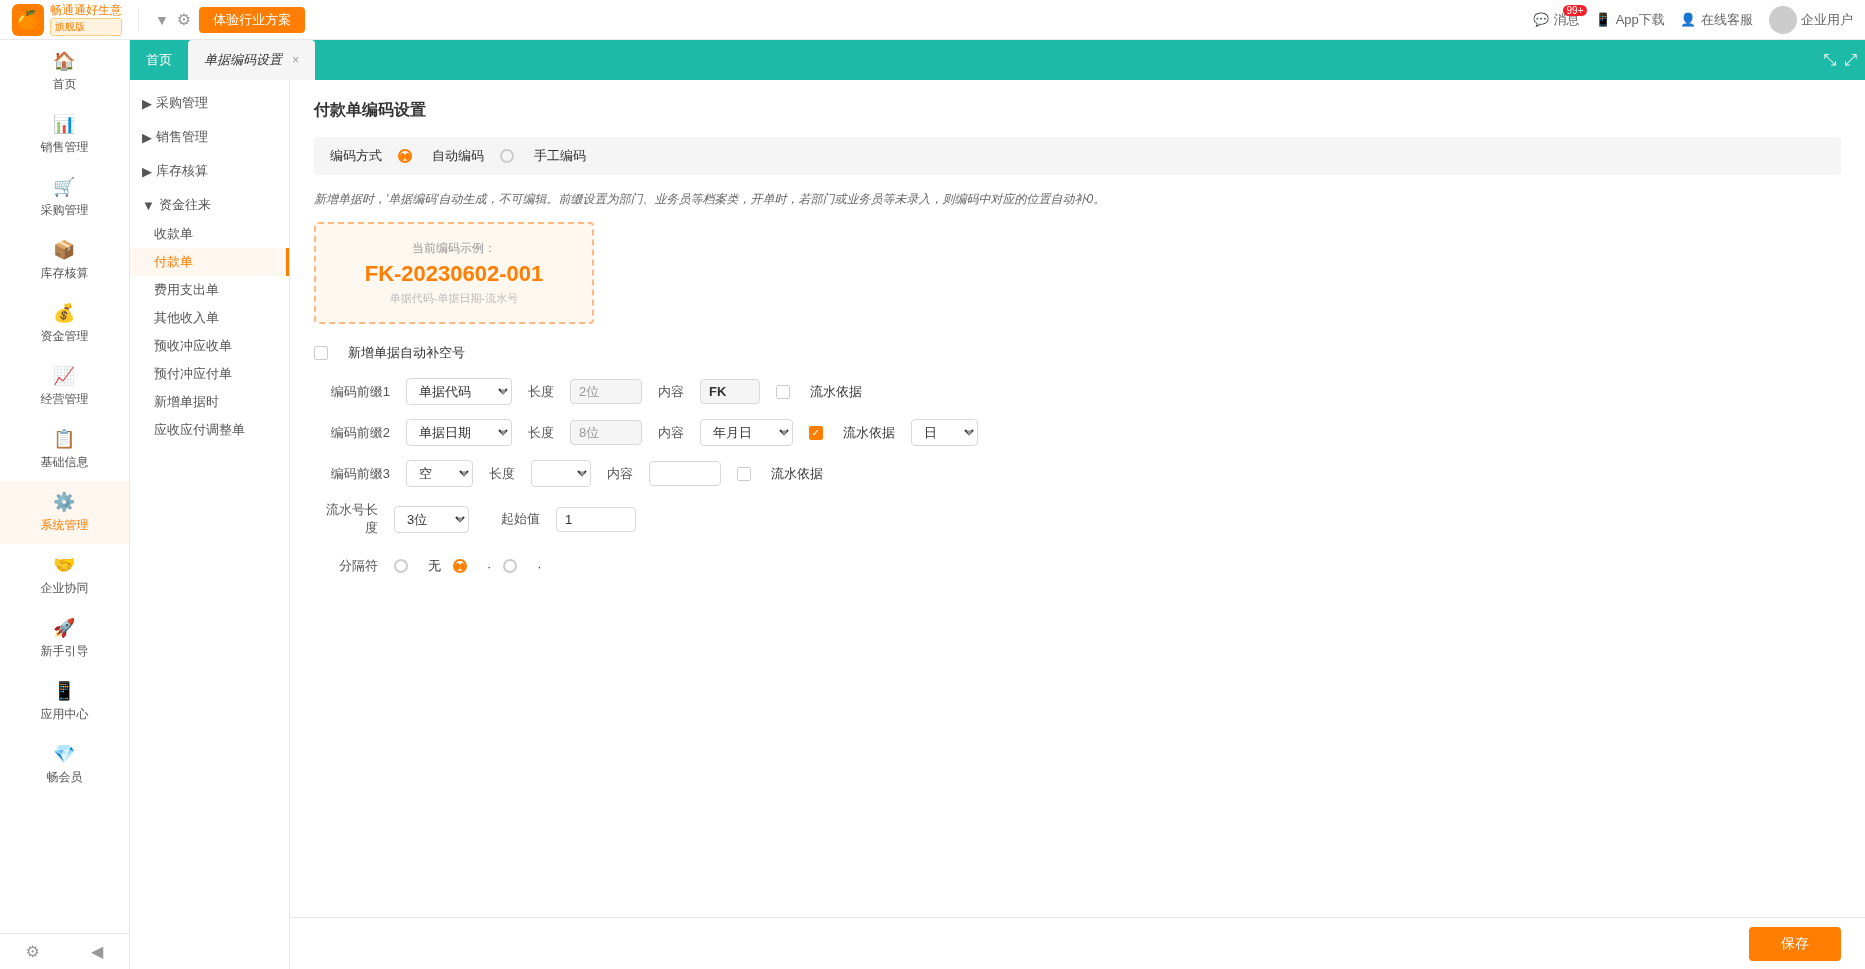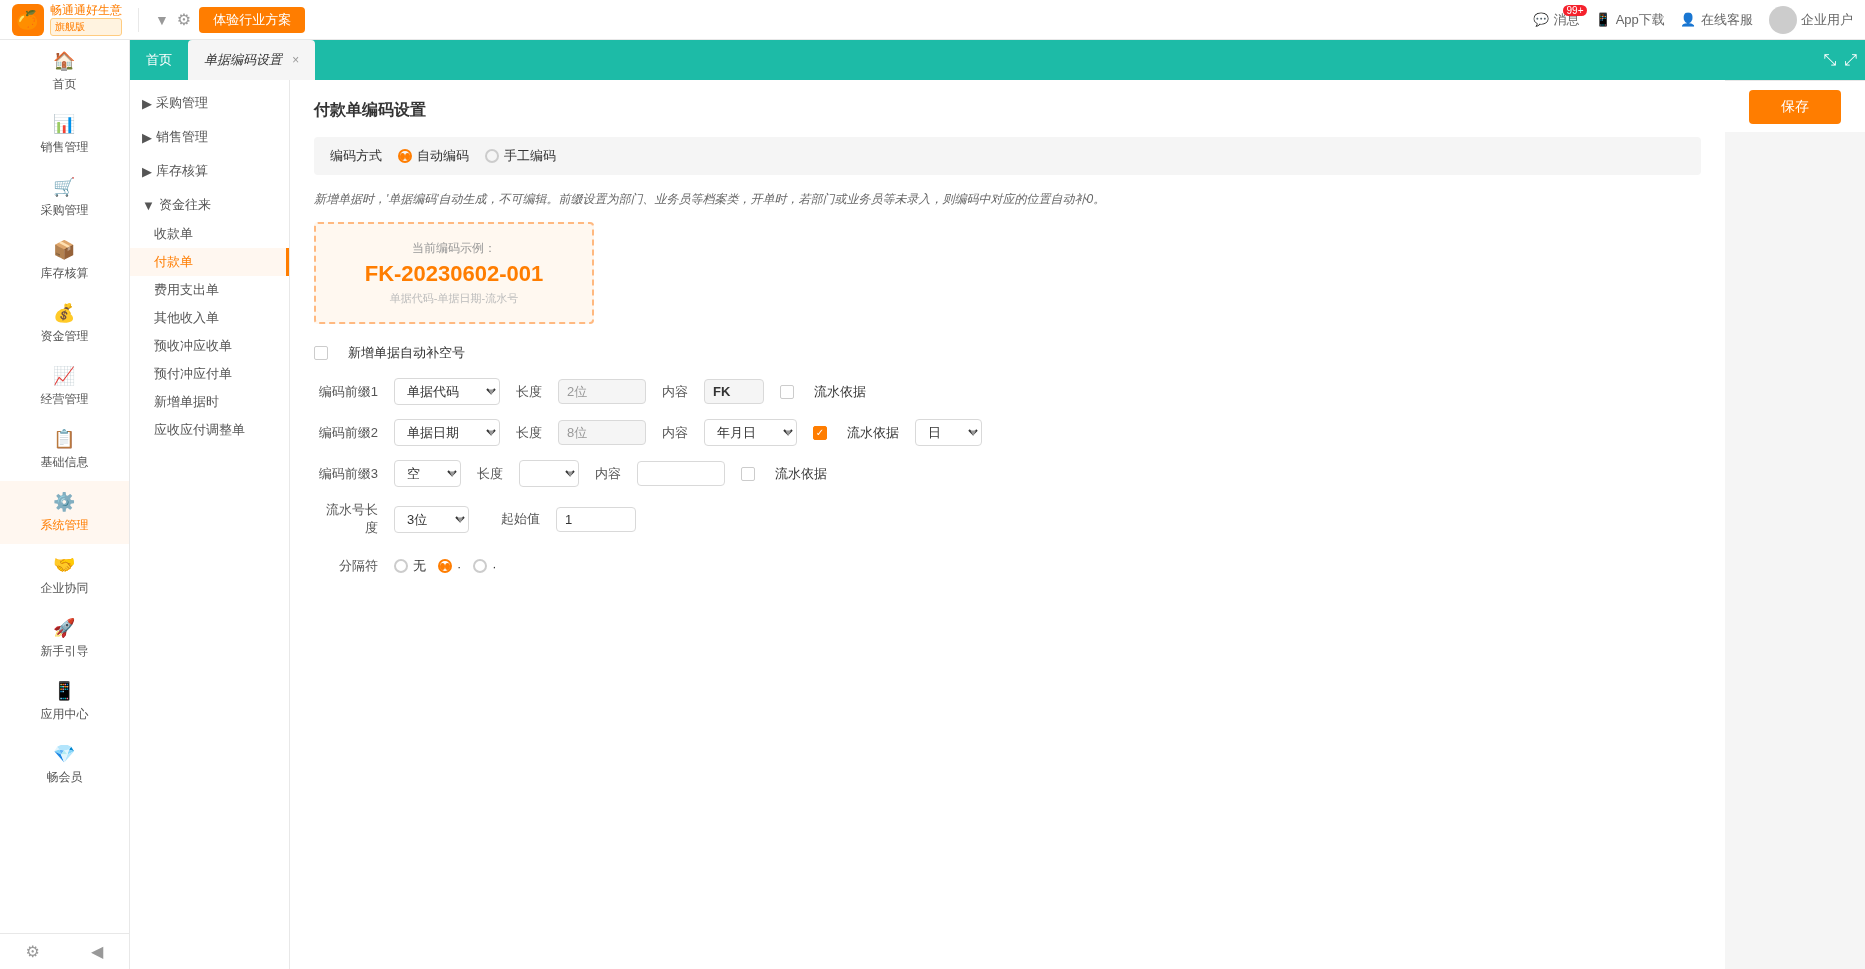--- a/index.html
+++ b/index.html
@@ -47,45 +47,45 @@
     .left-menu-sub { padding: 5px 12px 5px 24px; font-size: 13px; color: #555; cursor: pointer; }
     .left-menu-sub.active { color: #ff7d00; background: #fff7f0; border-right: 3px solid #ff7d00; }
 
     
     .form-area { flex: 1; padding: 20px 24px; overflow-y: auto; background: #fff; }
     .page-title { font-size: 16px; font-weight: bold; color: #333; margin-bottom: 16px; }
 
     
     .encoding-method { background: #f5f5f5; padding: 10px 16px; border-radius: 4px; display: flex; align-items: center; gap: 16px; margin-bottom: 16px; }
     .radio-group { display: flex; align-items: center; gap: 16px; }
-    .radio-item { display: flex; align-items: center; gap: 5px; cursor: pointer; }
+    .radio-item { display: flex; align-items: center; gap: 20px; cursor: pointer; }
     .radio-dot { width: 14px; height: 14px; border-radius: 50%; border: 2px solid #ccc; display: flex; align-items: center; justify-content: center; }
     .radio-dot.checked { border-color: #ff7d00; }
     .radio-dot.checked::after { content: ''; width: 7px; height: 7px; border-radius: 50%; background: #ff7d00; }
 
     
     .info-text { font-size: 12px; color: #666; margin-bottom: 14px; font-style: italic; }
 
     
     .preview-box { border: 2px dashed #ffb980; background: #fff8f0; border-radius: 4px; padding: 16px 24px; display: inline-block; margin-bottom: 20px; min-width: 280px; }
     .preview-label { font-size: 12px; color: #999; text-align: center; margin-bottom: 4px; }
     .preview-code { font-size: 22px; font-weight: bold; color: #ff7d00; text-align: center; }
     .preview-sub { font-size: 11px; color: #bbb; text-align: center; margin-top: 4px; }
 
     
     .auto-fill-row { display: flex; align-items: center; gap: 8px; margin-bottom: 16px; }
     .checkbox-item { display: flex; align-items: center; gap: 20px; cursor: pointer; }
     .checkbox-box { width: 14px; height: 14px; border: 1px solid #ccc; border-radius: 2px; }
 
     
-    .form-row { display: flex; align-items: center; gap: 16px; margin-bottom: 14px; flex-wrap: wrap; }
+    .form-row { display: flex; align-items: center; gap: 16px; margin-bottom: 14px; flex-wrap: wrap; margin-left: 12px; }
     .form-label { font-size: 13px; color: #555; width: 64px; text-align: right; flex-shrink: 0; }
     .select-wrapper { position: relative; display: inline-flex; align-items: center; }
     .select-wrapper::after { content: '▾'; position: absolute; right: 6px; color: #999; pointer-events: none; font-size: 11px; }
-    .form-input { border: 1px solid #d9d9d9; border-radius: 4px; padding: 4px 8px; font-size: 13px; color: #333; width: 88px; }
+    .form-input { border: 1px solid #d9d9d9; border-radius: 4px; padding: 4px 8px; font-size: 13px; color: #333; width: 72px; }
     .form-input.disabled { background: #f5f5f5; color: #999; }
     .content-label { font-size: 13px; color: #555; }
     .content-value { font-size: 13px; color: #333; font-weight: bold; }
     .checkbox-checked { width: 14px; height: 14px; border: 1px solid #ff7d00; border-radius: 2px; background: #ff7d00; display: flex; align-items: center; justify-content: center; color: white; font-size: 10px; }
 
     
     .serial-row { display: flex; align-items: center; gap: 16px; margin-bottom: 20px; }
 
     
     .sep-row { display: flex; align-items: center; gap: 16px; margin-bottom: 14px; }
@@ -244,21 +244,21 @@
           <div class="left-menu-sub active">付款单</div>
           <div class="left-menu-sub">费用支出单</div>
           <div class="left-menu-sub">其他收入单</div>
           <div class="left-menu-sub">预收冲应收单</div>
           <div class="left-menu-sub">预付冲应付单</div>
           <div class="left-menu-sub">新增单据时</div>
           <div class="left-menu-sub">应收应付调整单</div>
         </div>
       </div>
 
-      <div style="flex:1;display:flex;flex-direction:row;overflow:hidden;justify-content:flex-end;">
+      <div style="flex:1;display:flex;flex-direction:column;overflow:hidden;justify-content:flex-end;">
         <div class="form-area">
           <div class="page-title">付款单编码设置</div>
 
           
           <div class="encoding-method">
             <span>编码方式</span>
             <div class="radio-group">
               <div class="radio-item">
                 <div class="radio-dot checked">
                     <div style="width:7px;height:7px;border-radius:50%;background:#ff7d00;"></div>

